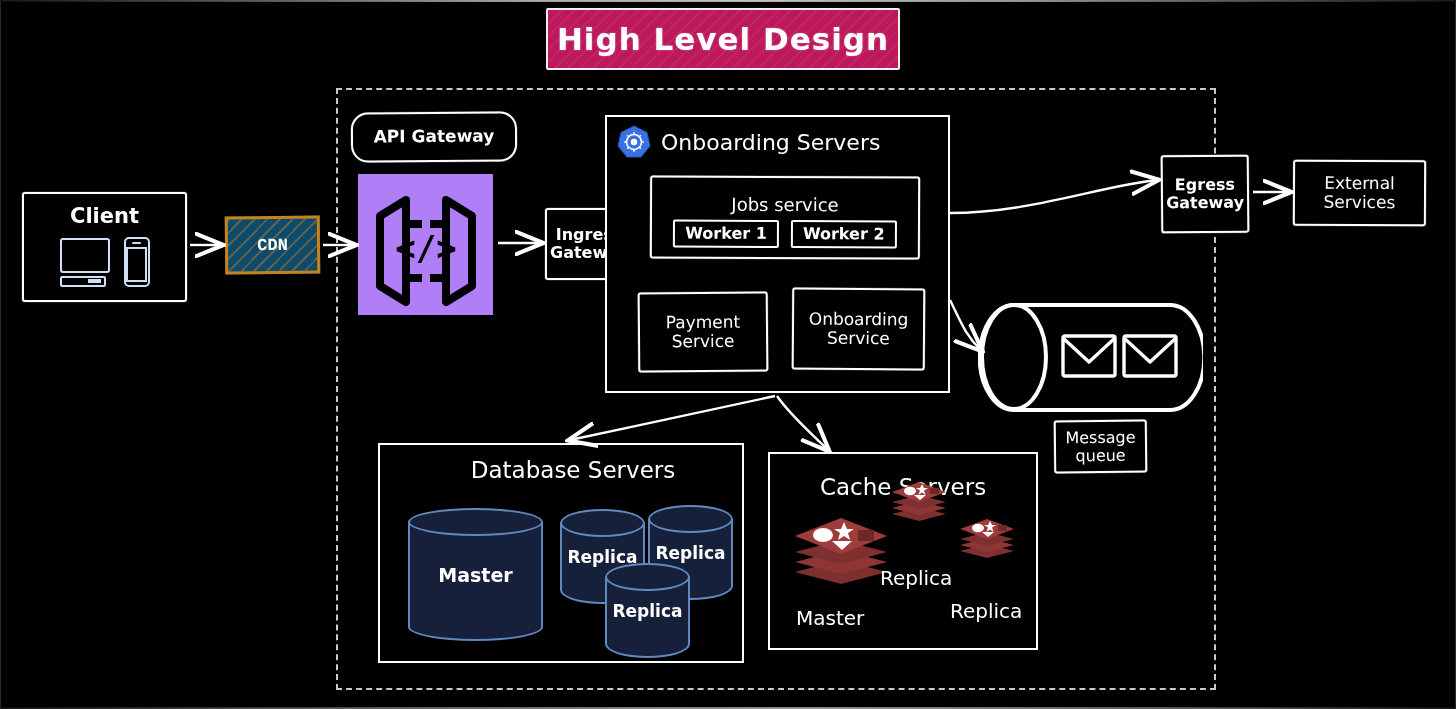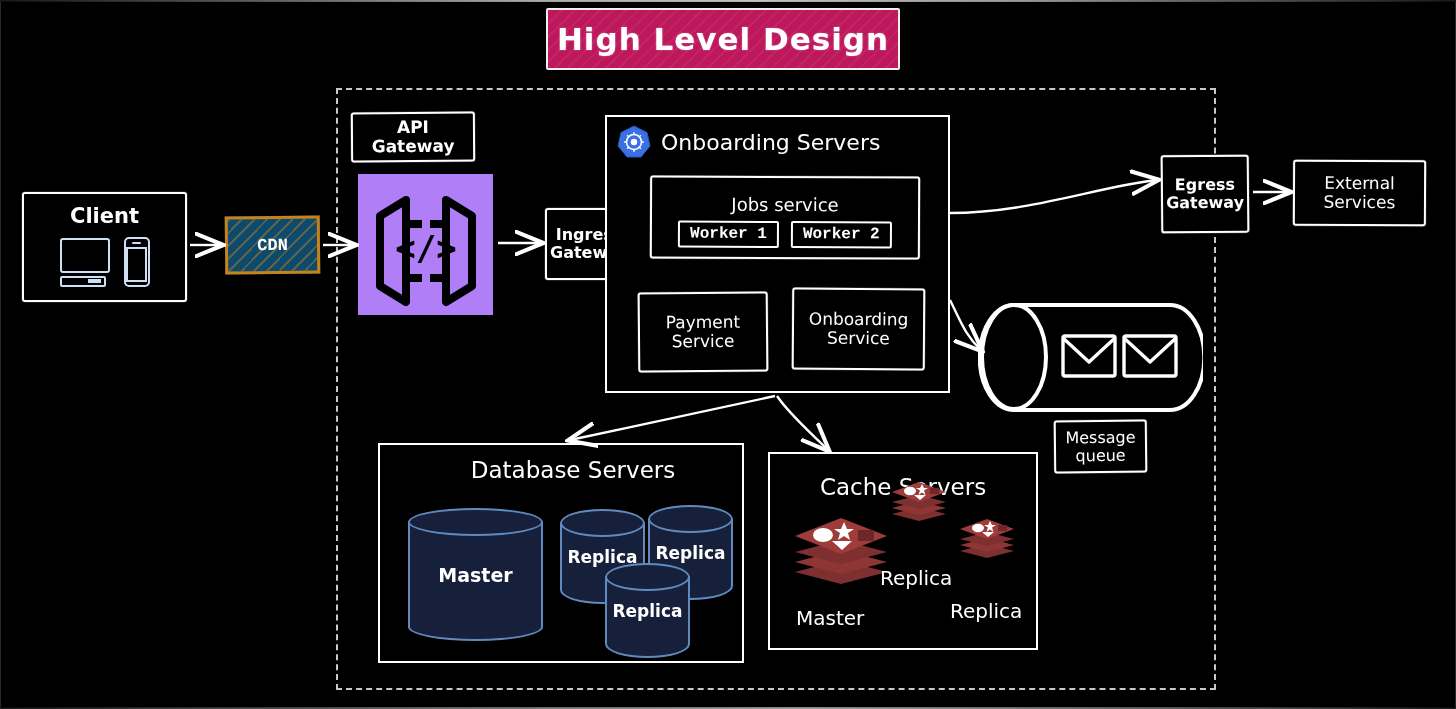--- a/index.html
+++ b/index.html
@@ -40,34 +40,34 @@
      display:flex;flex-direction:column;align-items:center;box-sizing:border-box;padding-top:3px;}
   .phone .spk{width:9px;height:2.5px;background:#cfe0f5;border-radius:2px;}
   .phone .scr{width:17px;height:31px;border:2px solid #cfe0f5;margin-top:3px;}
   
   #cdn-box{left:225px;top:216px;width:95px;height:58px;border:3px solid #c8821a;background:#0c4a6e;
      display:flex;align-items:center;justify-content:center;overflow:hidden;transform:rotate(-.6deg);font-family:Liberation Mono, monospace;}
   #cdn-box .hatch{position:absolute;inset:0;
      background:repeating-linear-gradient(135deg,rgba(200,130,26,.45) 0 2px,rgba(0,0,0,0) 2px 9px);}
   #cdn-label{position:relative;font-size:17px;font-weight:700;color:#fff;}
   
-  #api-gateway-box{left:351px;top:112px;width:124px;height:50px;transform:rotate(-.4deg);}
+  #api-gateway-box{left:351px;top:112px;width:166px;height:50px;transform:rotate(-.4deg);border-radius:17px;}
   #api-gateway-label{font-size:17px;font-weight:700;}
   #api-gateway-icon{left:358px;top:174px;width:135px;height:141px;background:#b07ef7;
      display:flex;align-items:center;justify-content:center;}
   
   #ingress-box{left:545px;top:208px;width:88px;height:72px;}
   #ingress-label{font-size:16px;font-weight:700;}
   
   #app-servers-box{left:605px;top:115px;width:345px;height:278px;border:2px solid #fff;background:#000;}
   #app-servers-header{position:absolute;left:10px;top:8px;display:flex;align-items:center;gap:10px;}
   #app-servers-title{font-size:22px;color:#fff;font-weight:400;}
   #jobs-service-box{left:650px;top:176px;width:270px;height:83px;transform:rotate(.25deg);}
   #jobs-service-title{font-size:18px;margin-top:8px;}
-  #jobs-workers{display:flex;gap:12px;margin-top:5px;font-family:Liberation Mono, monospace;}
+  #jobs-workers{display:flex;gap:12px;margin-top:5px;}
   .worker-box{border:2px solid #fff;background:#000;padding:2px 10px 3px;font-size:16px;
      font-weight:700;color:#fff;border-radius:2px;}
   #payment-service-box{left:638px;top:292px;width:130px;height:80px;transform:rotate(-.5deg);}
   #onboarding-service-box{left:792px;top:288px;width:133px;height:82px;transform:rotate(.4deg);}
   .svc-lbl{font-size:17px;}
   
   #egress-gateway-box{left:1161px;top:155px;width:88px;height:78px;transform:rotate(-.5deg);}
   #egress-label{font-size:16px;font-weight:700;}
   #external-services-box{left:1293px;top:160px;width:133px;height:66px;transform:rotate(.3deg);}
   #external-label{font-size:17px;}

